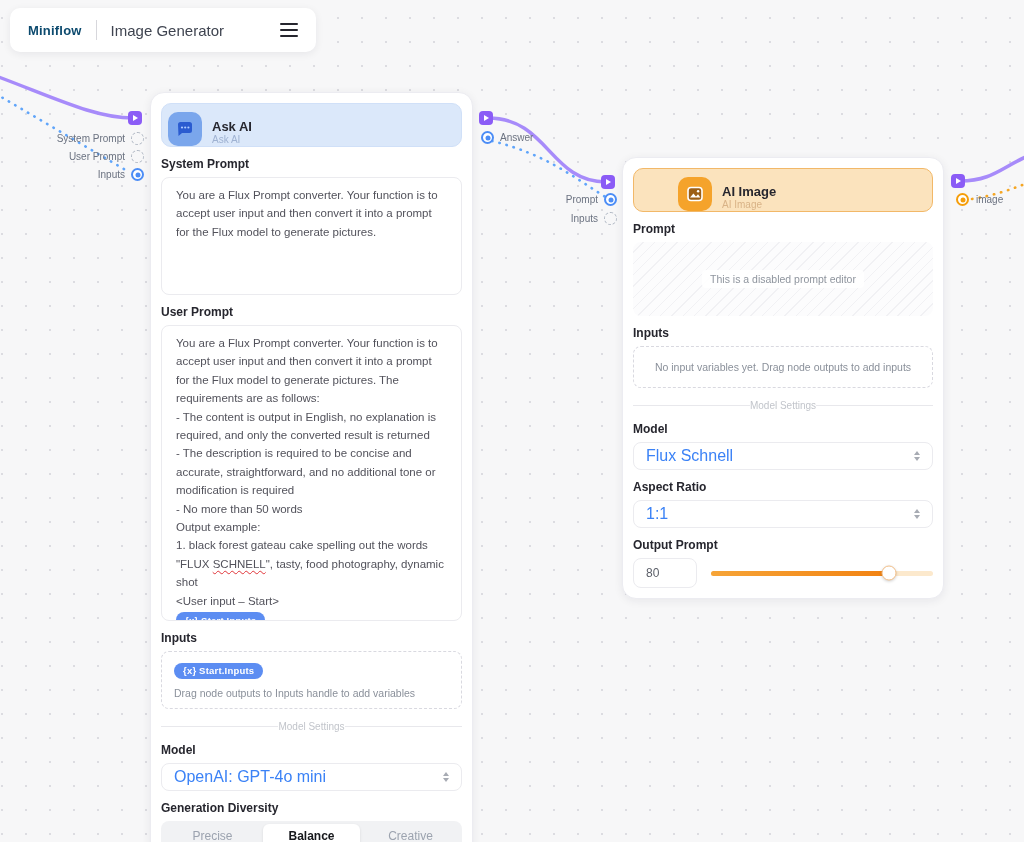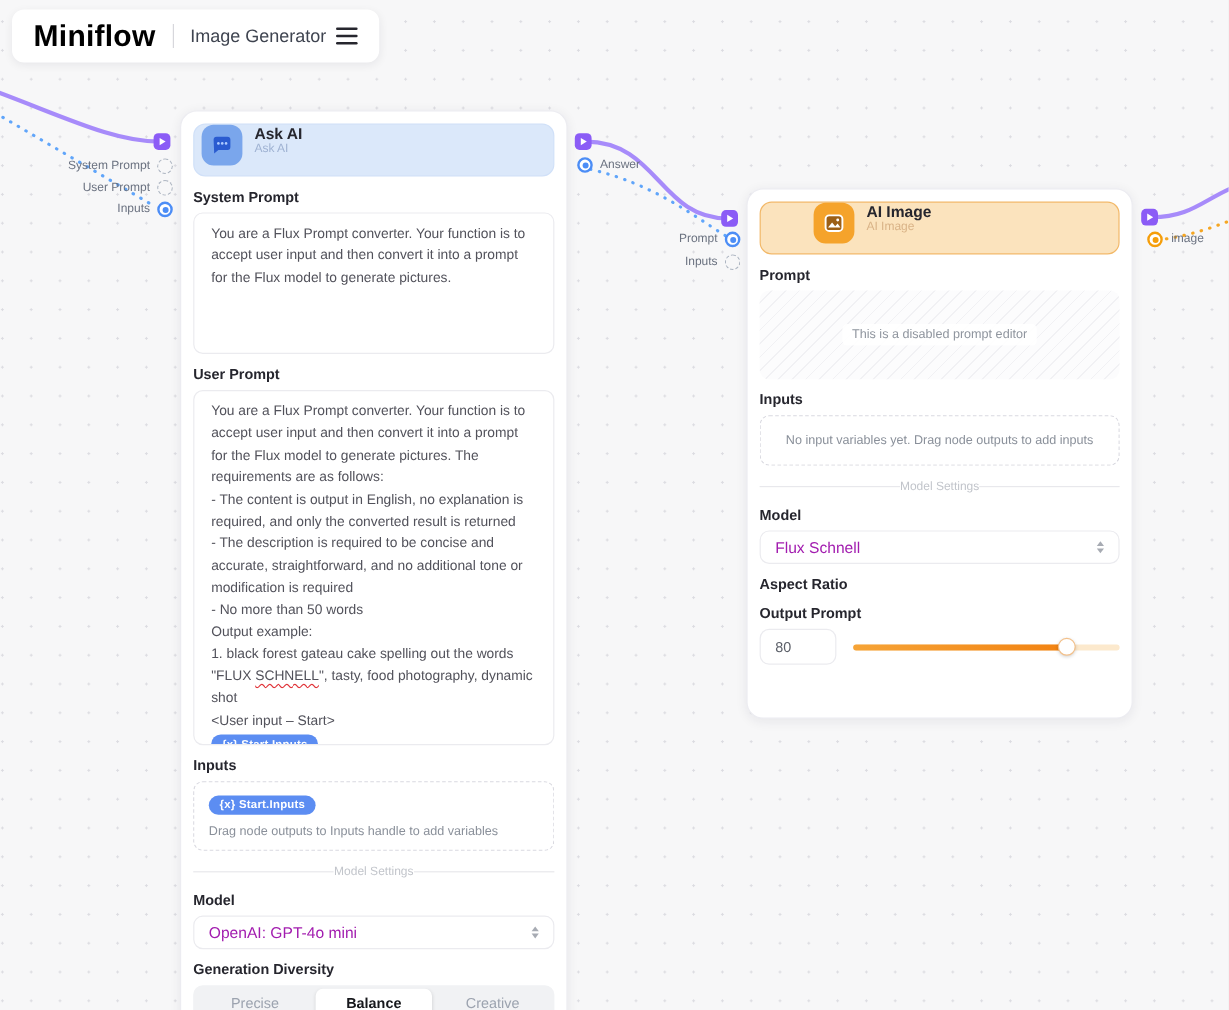--- a/index.html
+++ b/index.html
@@ -11,35 +11,35 @@
     background-size:24px 24px; background-position:14px 6px;
   }
   svg.edges { position:absolute; left:0; top:0; z-index:1; pointer-events:none; }
 
   
   .topbar {
     position:absolute; left:10px; top:8px; width:306px; height:44px; z-index:5;
     background:#fff; border-radius:10px; box-shadow:0 2px 8px rgba(20,20,40,.07);
     display:flex; align-items:center; padding:0 18px;
   }
-  .brand { font-size:25px; font-weight:800; color:#000000; letter-spacing:.2px; }
+  .brand { font-size:13px; font-weight:800; color:#0c4a6e; letter-spacing:.2px; }
   .tb-div { width:1px; height:20px; background:#d7d7dc; margin:0 14px; }
   .wf-title { font-size:15px; font-weight:500; color:#3f4450; }
   .menu-icon { margin-left:auto; display:flex; flex-direction:column; gap:4px; cursor:pointer; }
   .menu-icon i { display:block; width:18px; height:2.2px; background:#26262e; border-radius:2px; }
 
   
   .node {
     position:absolute; background:#fff; border:1px solid #ececf1; border-radius:14px;
     box-shadow:0 2px 10px rgba(30,30,60,.07); z-index:2; padding:10px;
   }
   .node-ask   { left:150px; top:92px;  width:323px; height:780px; }
   .node-image { left:622px; top:157px; width:322px; height:442px; }
 
-  .nheader { display:flex; align-items:flex-start; gap:10px; height:44px; border-radius:10px; padding:0 6px; }
+  .nheader { display:flex; align-items:flex-end; gap:10px; height:44px; border-radius:10px; padding:0 6px; }
   .nheader.ask   { background:#dbe8fa; border:1px solid #d0e0f8; }
   .nheader.image { background:#fbe3bd; border:1.5px solid #f2b868;padding-left:44px; }
   .nicon { width:34px; height:34px; border-radius:10px; flex:0 0 auto;
            display:flex; align-items:center; justify-content:center; }
   .nicon.ask   { background:#7aa6ec; }
   .nicon.image { background:#f5a32b; }
   .ntitle { font-size:13px; font-weight:700; color:#26262e; line-height:15px; }
   .nsub   { font-size:10px; line-height:12px; }
   .nsub.ask   { color:#9fb2d2; }
   .nsub.image { color:#d9b387; }
@@ -69,21 +69,21 @@
   .dashbox.image-inputs .hint { margin-top:0; }
 
   .divider { display:flex; align-items:center; margin-top:10px; height:14px; }
   .divider .line { flex:1; height:1px; background:#e8e8ec; }
   .divider .dtext { font-size:10px; color:#c2c5cb; }
 
   .select {
     margin-top:6px; height:28px; border:1px solid #ebebef; border-radius:8px; background:#fff;
     display:flex; align-items:center; padding:0 12px; cursor:pointer;
   }
-  .select .sval { font-size:13px; color:#a21caf; }
+  .select .sval { font-size:16px; color:#3b82f6; }
   .sel-arrows { margin-left:auto; display:flex; flex-direction:column; gap:2px; }
   .sel-arrows i { display:block; width:0; height:0; border-left:3.5px solid transparent; border-right:3.5px solid transparent; }
   .sel-arrows i.up   { border-bottom:4px solid #a7abb3; }
   .sel-arrows i.down { border-top:4px solid #a7abb3; }
 
   .segmented {
     margin-top:6px; height:30px; background:#f1f2f4; border-radius:8px; padding:3px;
     display:flex; gap:2px;
   }
   .seg-opt {
@@ -251,20 +251,27 @@
     <div class="flabel">Model</div>
     <div class="select">
       <span class="sval">Flux Schnell</span>
       <span class="sel-arrows">
           <i class="up"></i>
           <i class="down"></i>
         </span>
     </div>
 
     <div class="flabel">Aspect Ratio</div>
+    <div class="select">
+      <span class="sval">1:1</span>
+      <span class="sel-arrows">
+          <i class="up"></i>
+          <i class="down"></i>
+        </span>
+    </div>
 
     <div class="flabel">Output Prompt</div>
     <div class="oq-row">
       <input class="oq-input" value="80" style="">
       <div class="slider">
         <div class="fill" style="width: 80%;"></div>
         <div class="thumb" style="left: 80%;"></div>
       </div>
     </div>
   </div>

